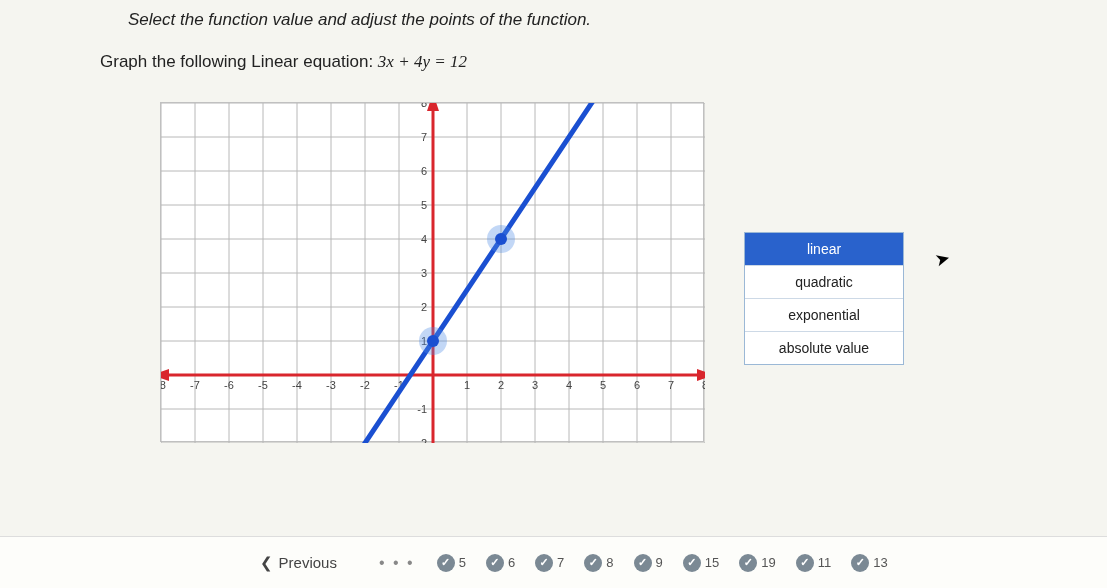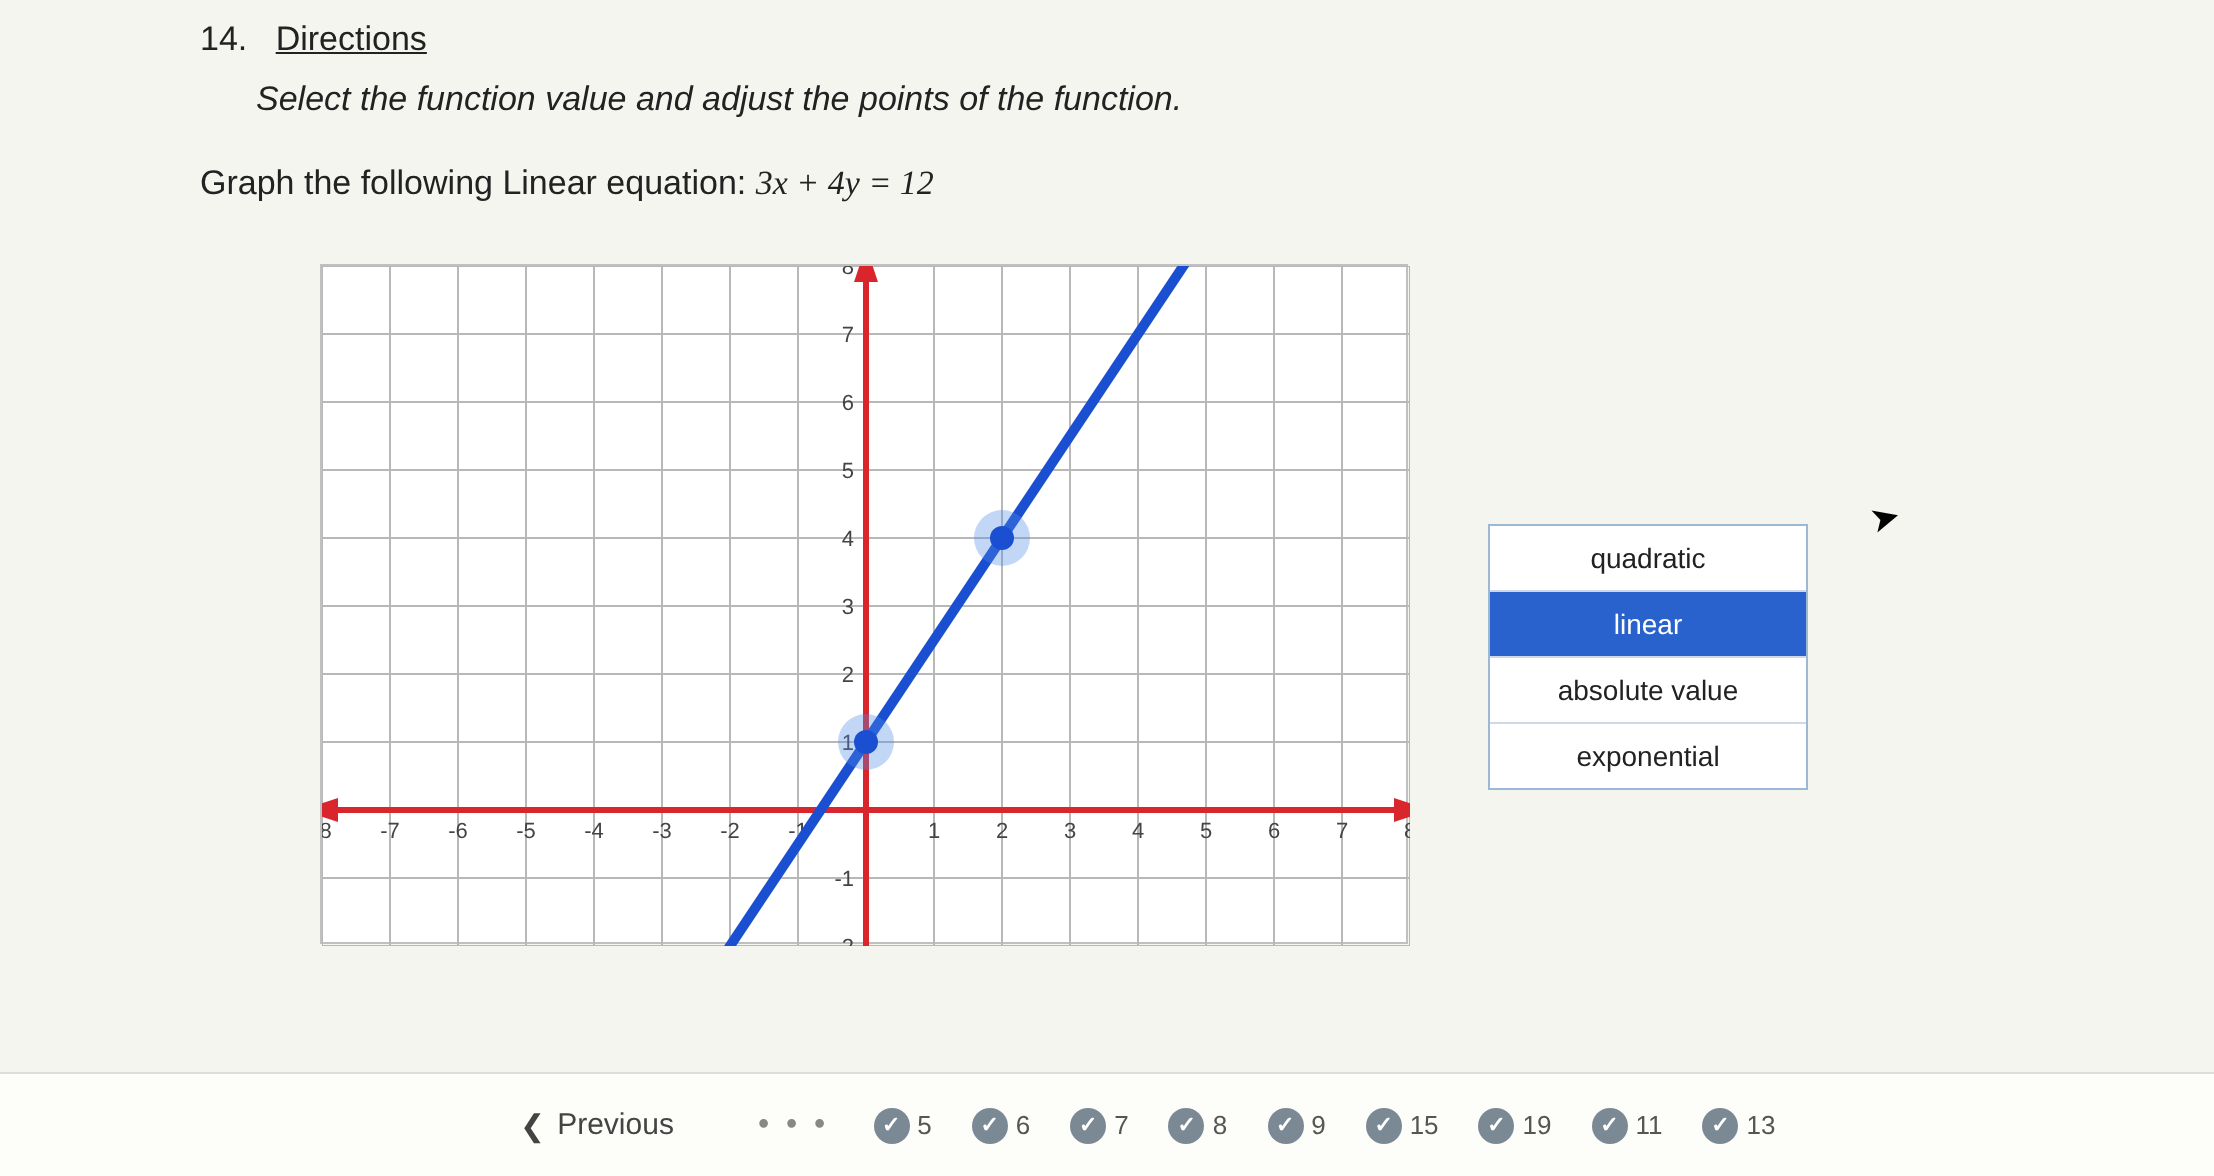--- a/index.html
+++ b/index.html
@@ -116,25 +116,20 @@
       top: 248px; left: 935px;
       font-size: 18px;
       transform: rotate(-15deg);
       color: #000;
     }
   </style>
 </head>
 <body>
 
 <div class="content">
-  <div class="qnum-directions">
-    <span class="qnum">14.</span>
-    <span>&nbsp;</span>
-    <span class="directions-link">Directions</span>
-  </div>
   <div class="instruction">Select the function value and adjust the points of the function.</div>
   <div class="prompt">
     <span>Graph the following Linear equation: </span><span class="math">3<span style="font-style:italic">x</span> + 4<span style="font-style:italic">y</span> = 12</span>
   </div>
 
   <div class="main-area">
     <div class="graph-wrap">
       <svg class="graph" id="graph-svg" width="544" height="340">
           <line x1="0" y1="340" x2="0" y2="0" stroke="#b8b8b8" stroke-width="1"></line>
           <line x1="34" y1="340" x2="34" y2="0" stroke="#b8b8b8" stroke-width="1"></line>
@@ -198,24 +193,24 @@
           <line x1="136.20939196406394" y1="441.6859120539041" x2="475.7906080359361" y2="-67.68591205390413" stroke="#1a4fd1" stroke-width="5" stroke-linecap="round"></line>
           <polygon points="482.44701039063887,-77.67051558595826 475.23388853816004,-55.6988330351942 464.9397349024254,-62.561602125683976" fill="#1a4fd1"></polygon>
           <circle cx="272" cy="238" r="14" fill="rgba(80,140,230,0.35)"></circle>
           <circle cx="272" cy="238" r="6" fill="#1a4fd1"></circle>
           <circle cx="340" cy="136" r="14" fill="rgba(80,140,230,0.35)"></circle>
           <circle cx="340" cy="136" r="6" fill="#1a4fd1"></circle>
         </svg>
     </div>
 
     <div class="func-picker">
+      <div class="func-option selected">linear</div>
       <div class="func-option">quadratic</div>
-      <div class="func-option selected">linear</div>
+      <div class="func-option">exponential</div>
       <div class="func-option">absolute value</div>
-      <div class="func-option">exponential</div>
     </div>
   </div>
 </div>
 
 <div class="cursor-arrow">➤</div>
 
 <div class="bottom-bar">
   <div class="prev-btn">
     <span>❮</span>
     <span>Previous</span>

